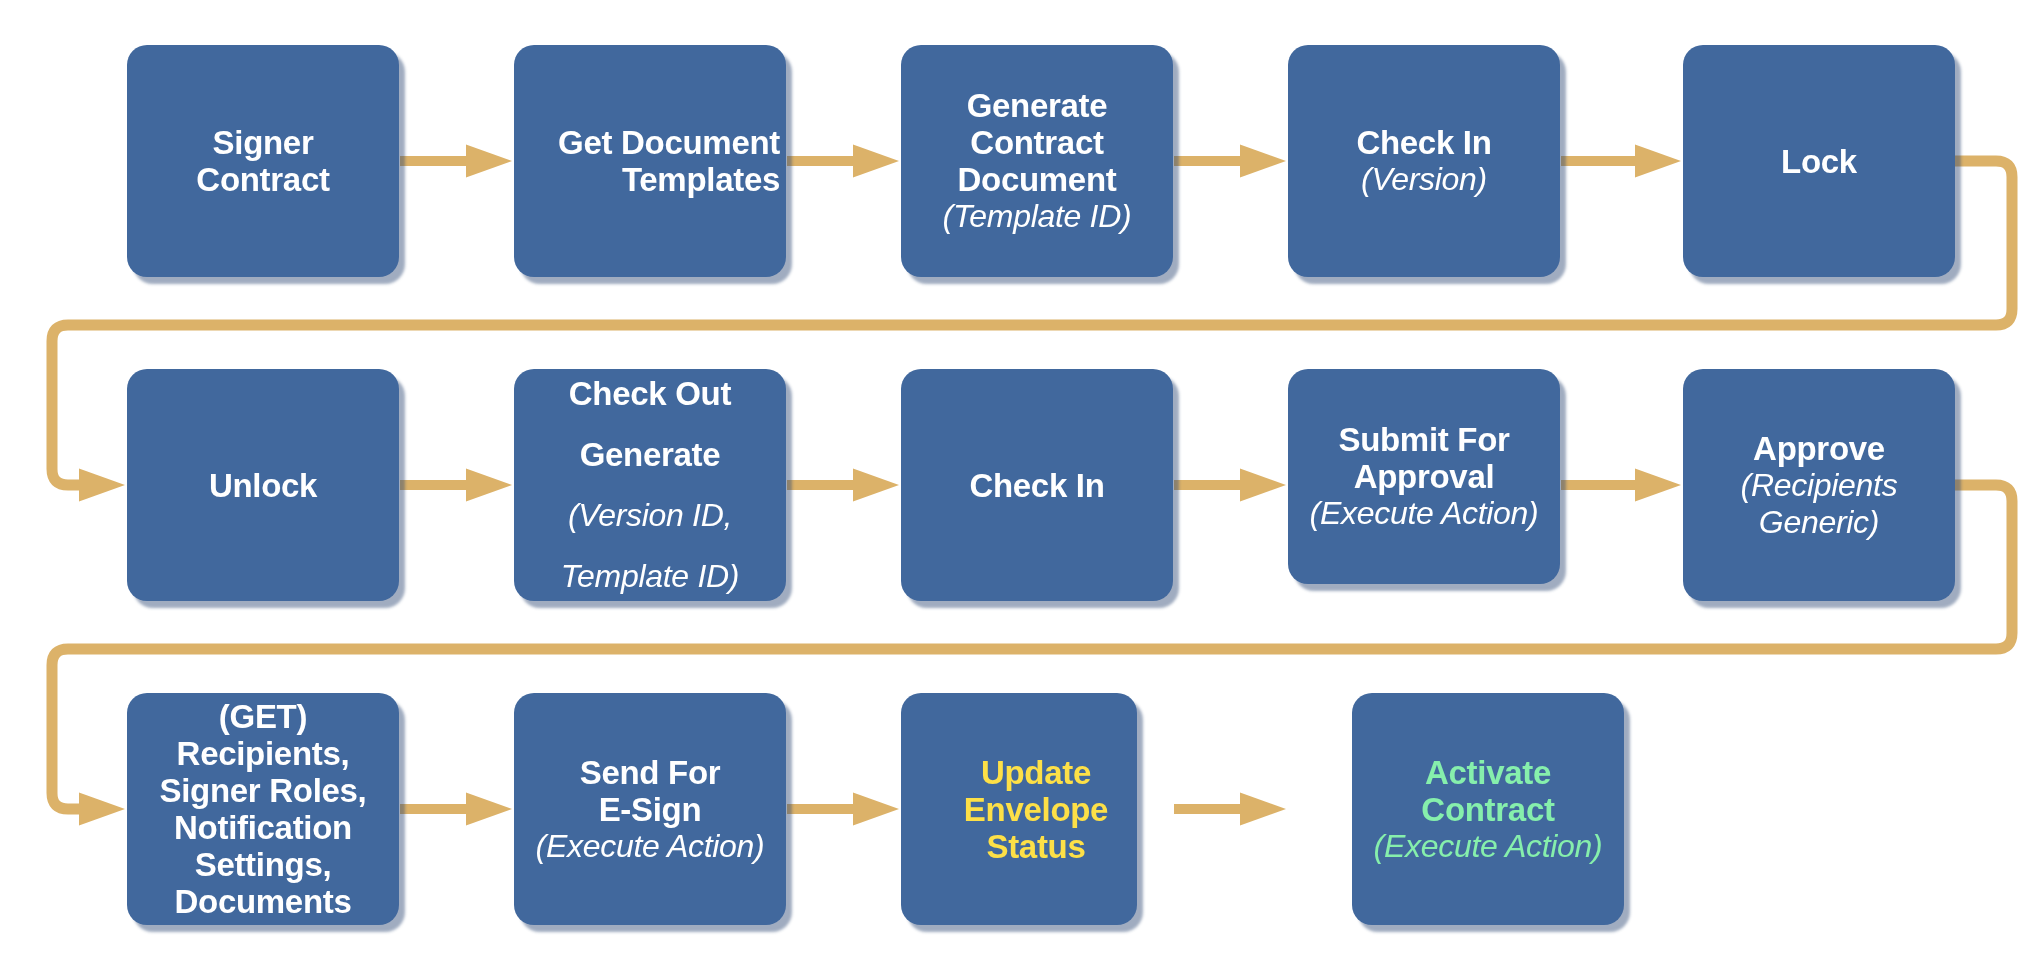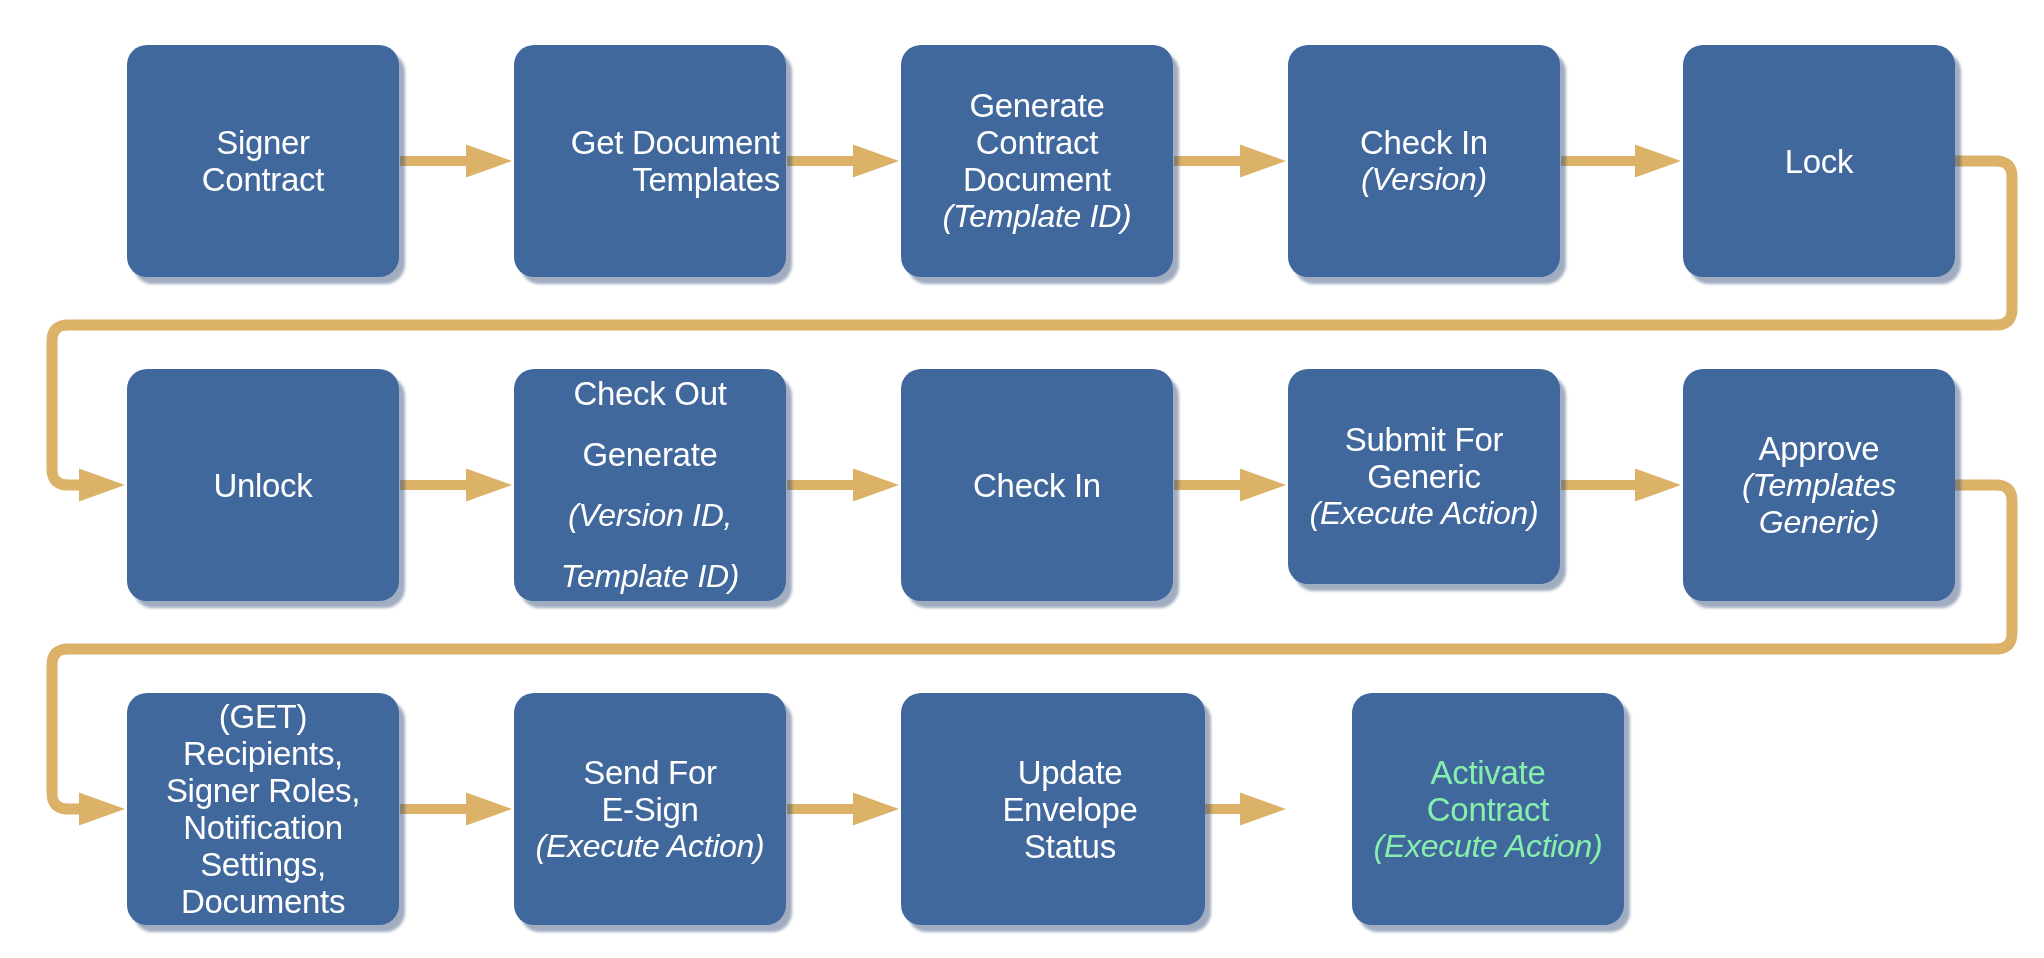--- a/index.html
+++ b/index.html
@@ -28,21 +28,21 @@
     display: flex;
     flex-direction: column;
     align-items: center;
     justify-content: center;
     text-align: center;
     box-shadow: 6px 7px 3px rgba(45, 70, 115, 0.45);
     padding: 4px 6px;
     box-sizing: border-box;
   }
   .node .line-b {
-    font-weight: 400;
+    font-weight: 700;
     font-size: 33px;
     line-height: 37px;
     letter-spacing: -0.3px;
     white-space: nowrap;
   }
   .node .line-i {
     font-weight: 400;
     font-style: italic;
     font-size: 32px;
     line-height: 37px;
@@ -110,42 +110,42 @@
       <div class="line-b">Check Out</div>
       <div class="line-b">Generate</div>
       <div class="line-i">(Version ID,</div>
       <div class="line-i">Template ID)</div>
     </div>
     <div class="node" style="left: 901px; top: 369px; width: 272px; height: 232px; background: rgb(65, 104, 157); color: rgb(255, 255, 255);">
       <div class="line-b">Check In</div>
     </div>
     <div class="node" style="left: 1288px; top: 369px; width: 272px; height: 215px; background: rgb(65, 104, 157); color: rgb(255, 255, 255);">
       <div class="line-b">Submit For</div>
-      <div class="line-b">Generic</div>
+      <div class="line-b">Approval</div>
       <div class="line-i">(Execute Action)</div>
     </div>
     <div class="node" style="left: 1683px; top: 369px; width: 272px; height: 232px; background: rgb(65, 104, 157); color: rgb(255, 255, 255);">
       <div class="line-b">Approve</div>
-      <div class="line-i">(Templates</div>
+      <div class="line-i">(Recipients</div>
       <div class="line-i">Generic)</div>
     </div>
     <div class="node" style="left: 127px; top: 693px; width: 272px; height: 232px; background: rgb(65, 104, 157); color: rgb(255, 255, 255);">
       <div class="line-b">(GET)</div>
       <div class="line-b">Recipients,</div>
       <div class="line-b">Signer Roles,</div>
       <div class="line-b">Notification</div>
       <div class="line-b">Settings,</div>
       <div class="line-b">Documents</div>
     </div>
     <div class="node" style="left: 514px; top: 693px; width: 272px; height: 232px; background: rgb(65, 104, 157); color: rgb(255, 255, 255);">
       <div class="line-b">Send For</div>
       <div class="line-b">E-Sign</div>
       <div class="line-i">(Execute Action)</div>
     </div>
-    <div class="node" style="left: 901px; top: 693px; width: 304px; height: 232px; background: rgb(65, 104, 157); color: #ffffff; padding-left: 40px;">
+    <div class="node" style="left: 901px; top: 693px; width: 236px; height: 232px; background: rgb(65, 104, 157); color: #fde047; padding-left: 40px;">
       <div class="line-b">Update</div>
       <div class="line-b">Envelope</div>
       <div class="line-b">Status</div>
     </div>
     <div class="node" style="left: 1352px; top: 693px; width: 272px; height: 232px; background: rgb(65, 104, 157); color: #86efac;">
       <div class="line-b">Activate</div>
       <div class="line-b">Contract</div>
       <div class="line-i">(Execute Action)</div>
     </div>
   </div>

